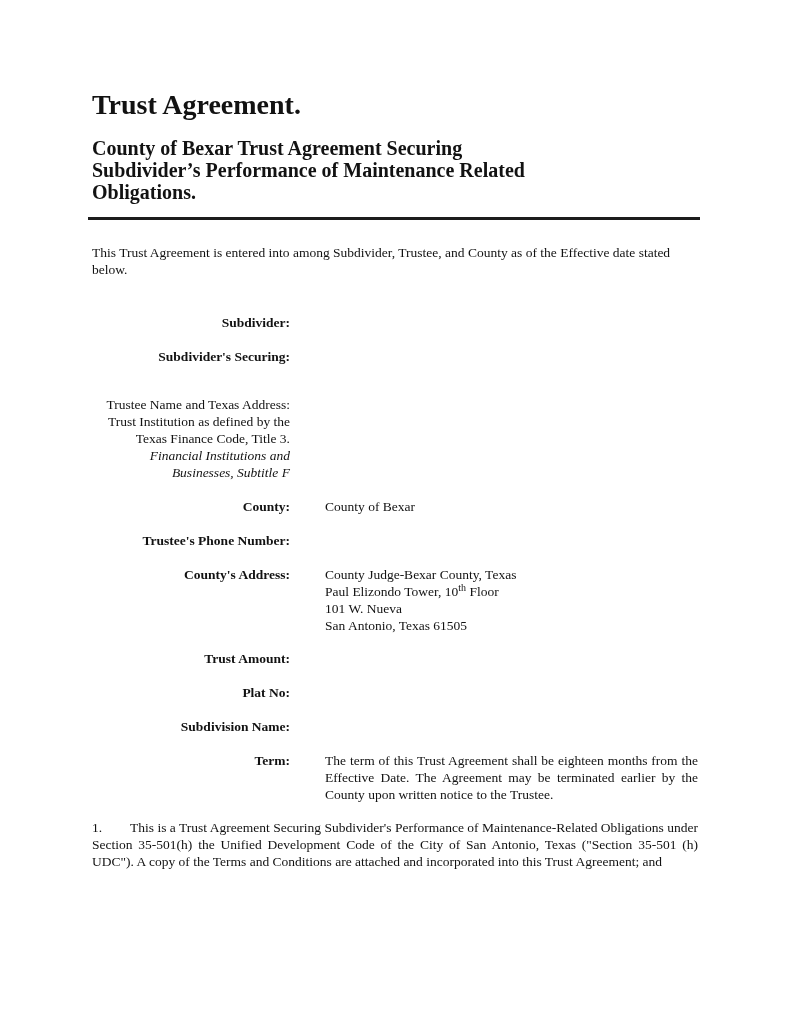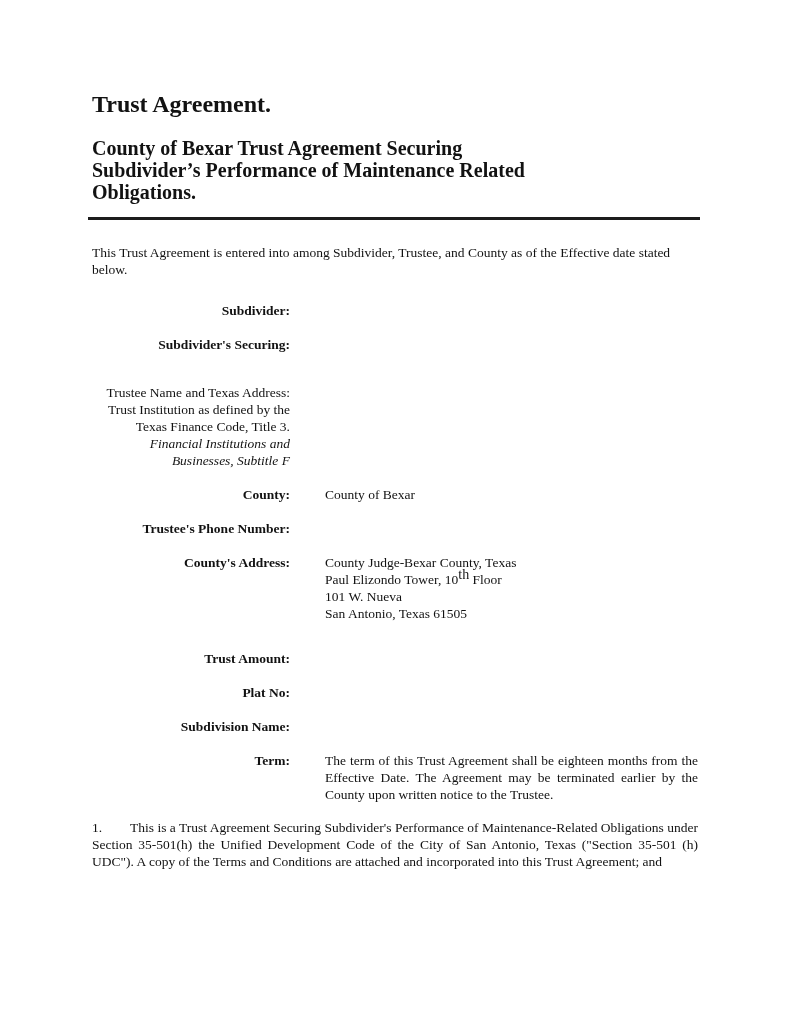--- a/index.html
+++ b/index.html
@@ -12,21 +12,21 @@
     position: relative;
     overflow: hidden;
   }
   .page {
     position: absolute;
     left: 92px;
     top: 93px;
     width: 606px;
   }
   .doc-title {
-    font-size: 24px;
+    font-size: 28px;
     line-height: 23px;
     font-weight: bold;
   }
   .doc-subtitle {
     margin-top: 21px;
     font-size: 20px;
     line-height: 22px;
     font-weight: bold;
     max-width: 460px;
   }
@@ -44,38 +44,38 @@
   .intro {
     margin-top: 24px;
     width: 606px;
     font-family: Liberation Serif, serif;
   }
   .row {
     display: flex;
     margin-top: 17px;
     align-items: flex-start;
   }
-  .row.first { margin-top: 24px; align-items: flex-end; }
+  .row.first { margin-top: 36px; align-items: flex-end; }
   .row.mt-lg { margin-top: 31px; }
-  .row.mt-md { margin-top: 28px; }
+  .row.mt-md { margin-top: 16px; }
   .label-cell {
     width: 198px;
     flex: 0 0 198px;
     text-align: right;
     font-weight: bold;
   }
   .label-cell.mixed { font-weight: normal; }
   .label-cell .b { font-weight: normal; }
   .label-cell .i { font-style: italic; }
   .value-cell {
     margin-left: 35px;
     width: 375px;
   }
   .value-cell.just { text-align: justify; }
-  sup { font-size: 14px; line-height: 0; vertical-align: super; margin-top: 16px; }
+  sup { font-size: 10px; line-height: 0; vertical-align: super; margin-top: 16px; }
   .numbered-para {
     margin-top: 16px;
     width: 606px;
     text-align: justify;
   }
   .para-number {
     display: inline-block;
     width: 38px;
   }
 </style>

